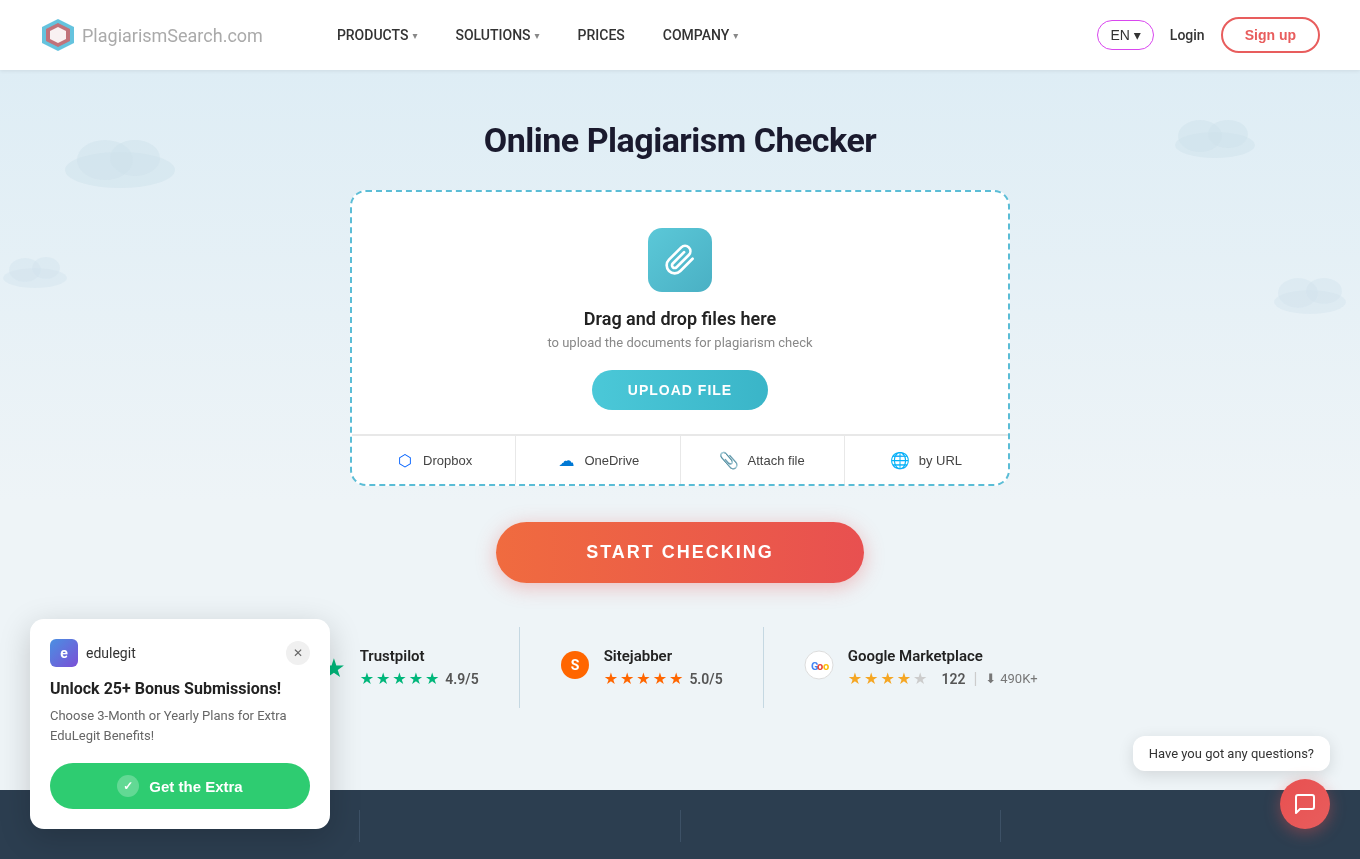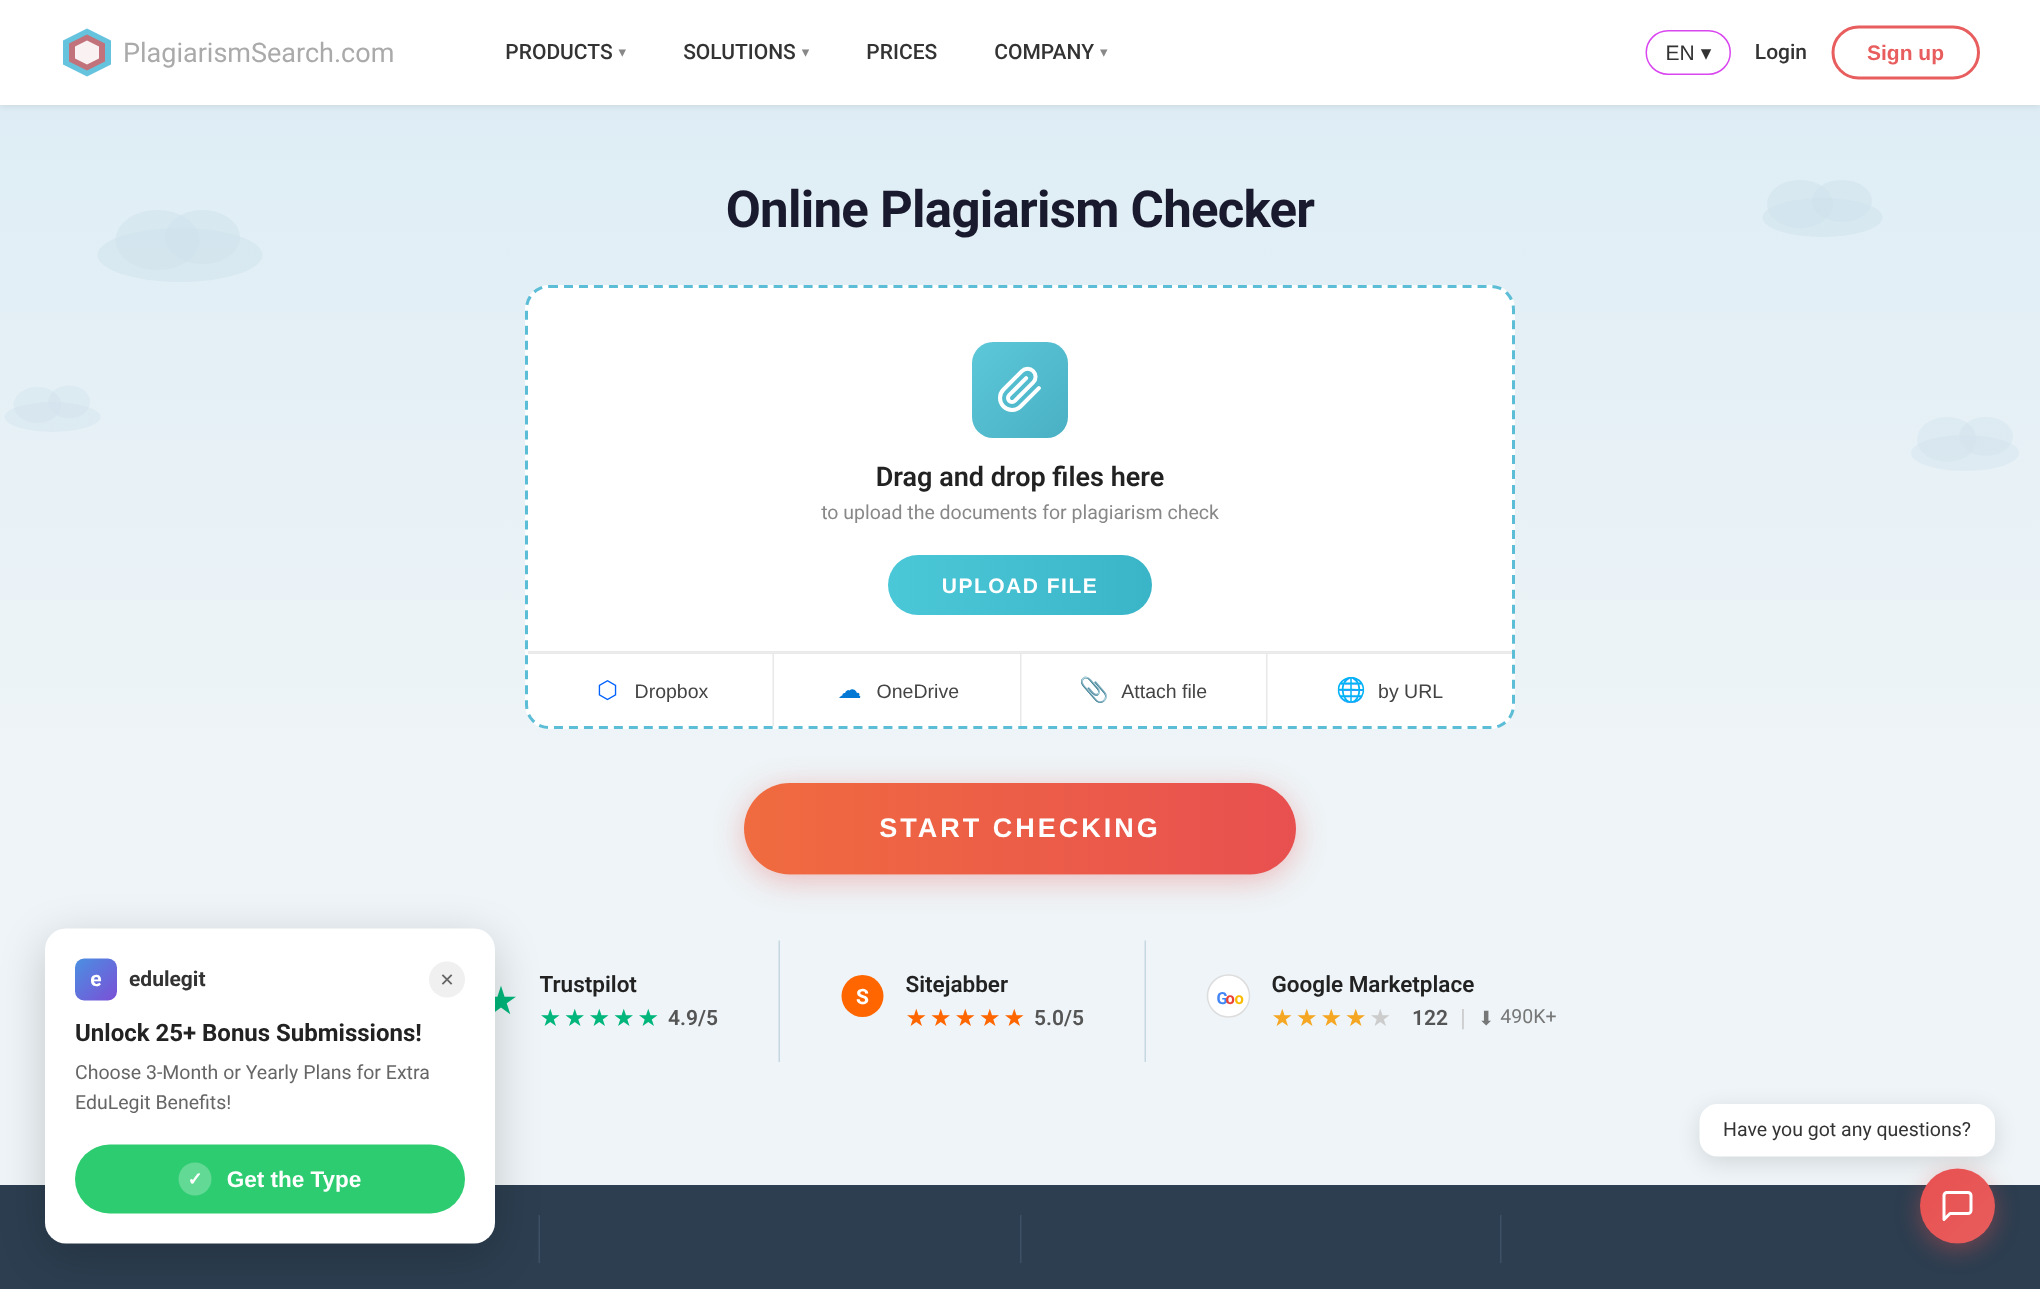--- a/index.html
+++ b/index.html
@@ -284,21 +284,21 @@
       background: linear-gradient(135deg, #4a90e2, #7b4fd6);
       display: flex;
       align-items: center;
       justify-content: center;
       color: #fff;
       font-size: 14px;
       font-weight: 700;
     }
     .popup-brand-name {
       font-size: 14px;
-      font-weight: 700;
+      font-weight: 400;
       color: #333;
     }
     .popup-close {
       width: 24px;
       height: 24px;
       border-radius: 50%;
       background: #f0f0f0;
       border: none;
       cursor: pointer;
       display: flex;
@@ -599,21 +599,21 @@
     <div class="popup-brand">
       <div class="popup-brand-icon">e</div>
       <span class="popup-brand-name">edulegit</span>
     </div>
     <button class="popup-close">✕</button>
   </div>
   <div class="popup-title">Unlock 25+ Bonus Submissions!</div>
   <div class="popup-desc">Choose 3-Month or Yearly Plans for Extra EduLegit Benefits!</div>
   <button class="popup-cta">
     <span class="check-icon">✓</span>
-    <span>Get the Type</span>
+    <span>Get the Extra</span>
   </button>
 </div>
 
 <div class="chat-btn">
   <div class="chat-bubble">Have you got any questions?</div>
   <div class="chat-circle">
     <svg width="24" height="24" viewBox="0 0 24 24" fill="none">
       <path d="M21 15a2 2 0 01-2 2H7l-4 4V5a2 2 0 012-2h14a2 2 0 012 2z" stroke="#fff" stroke-width="2" stroke-linecap="round" stroke-linejoin="round"></path>
     </svg>
   </div>

